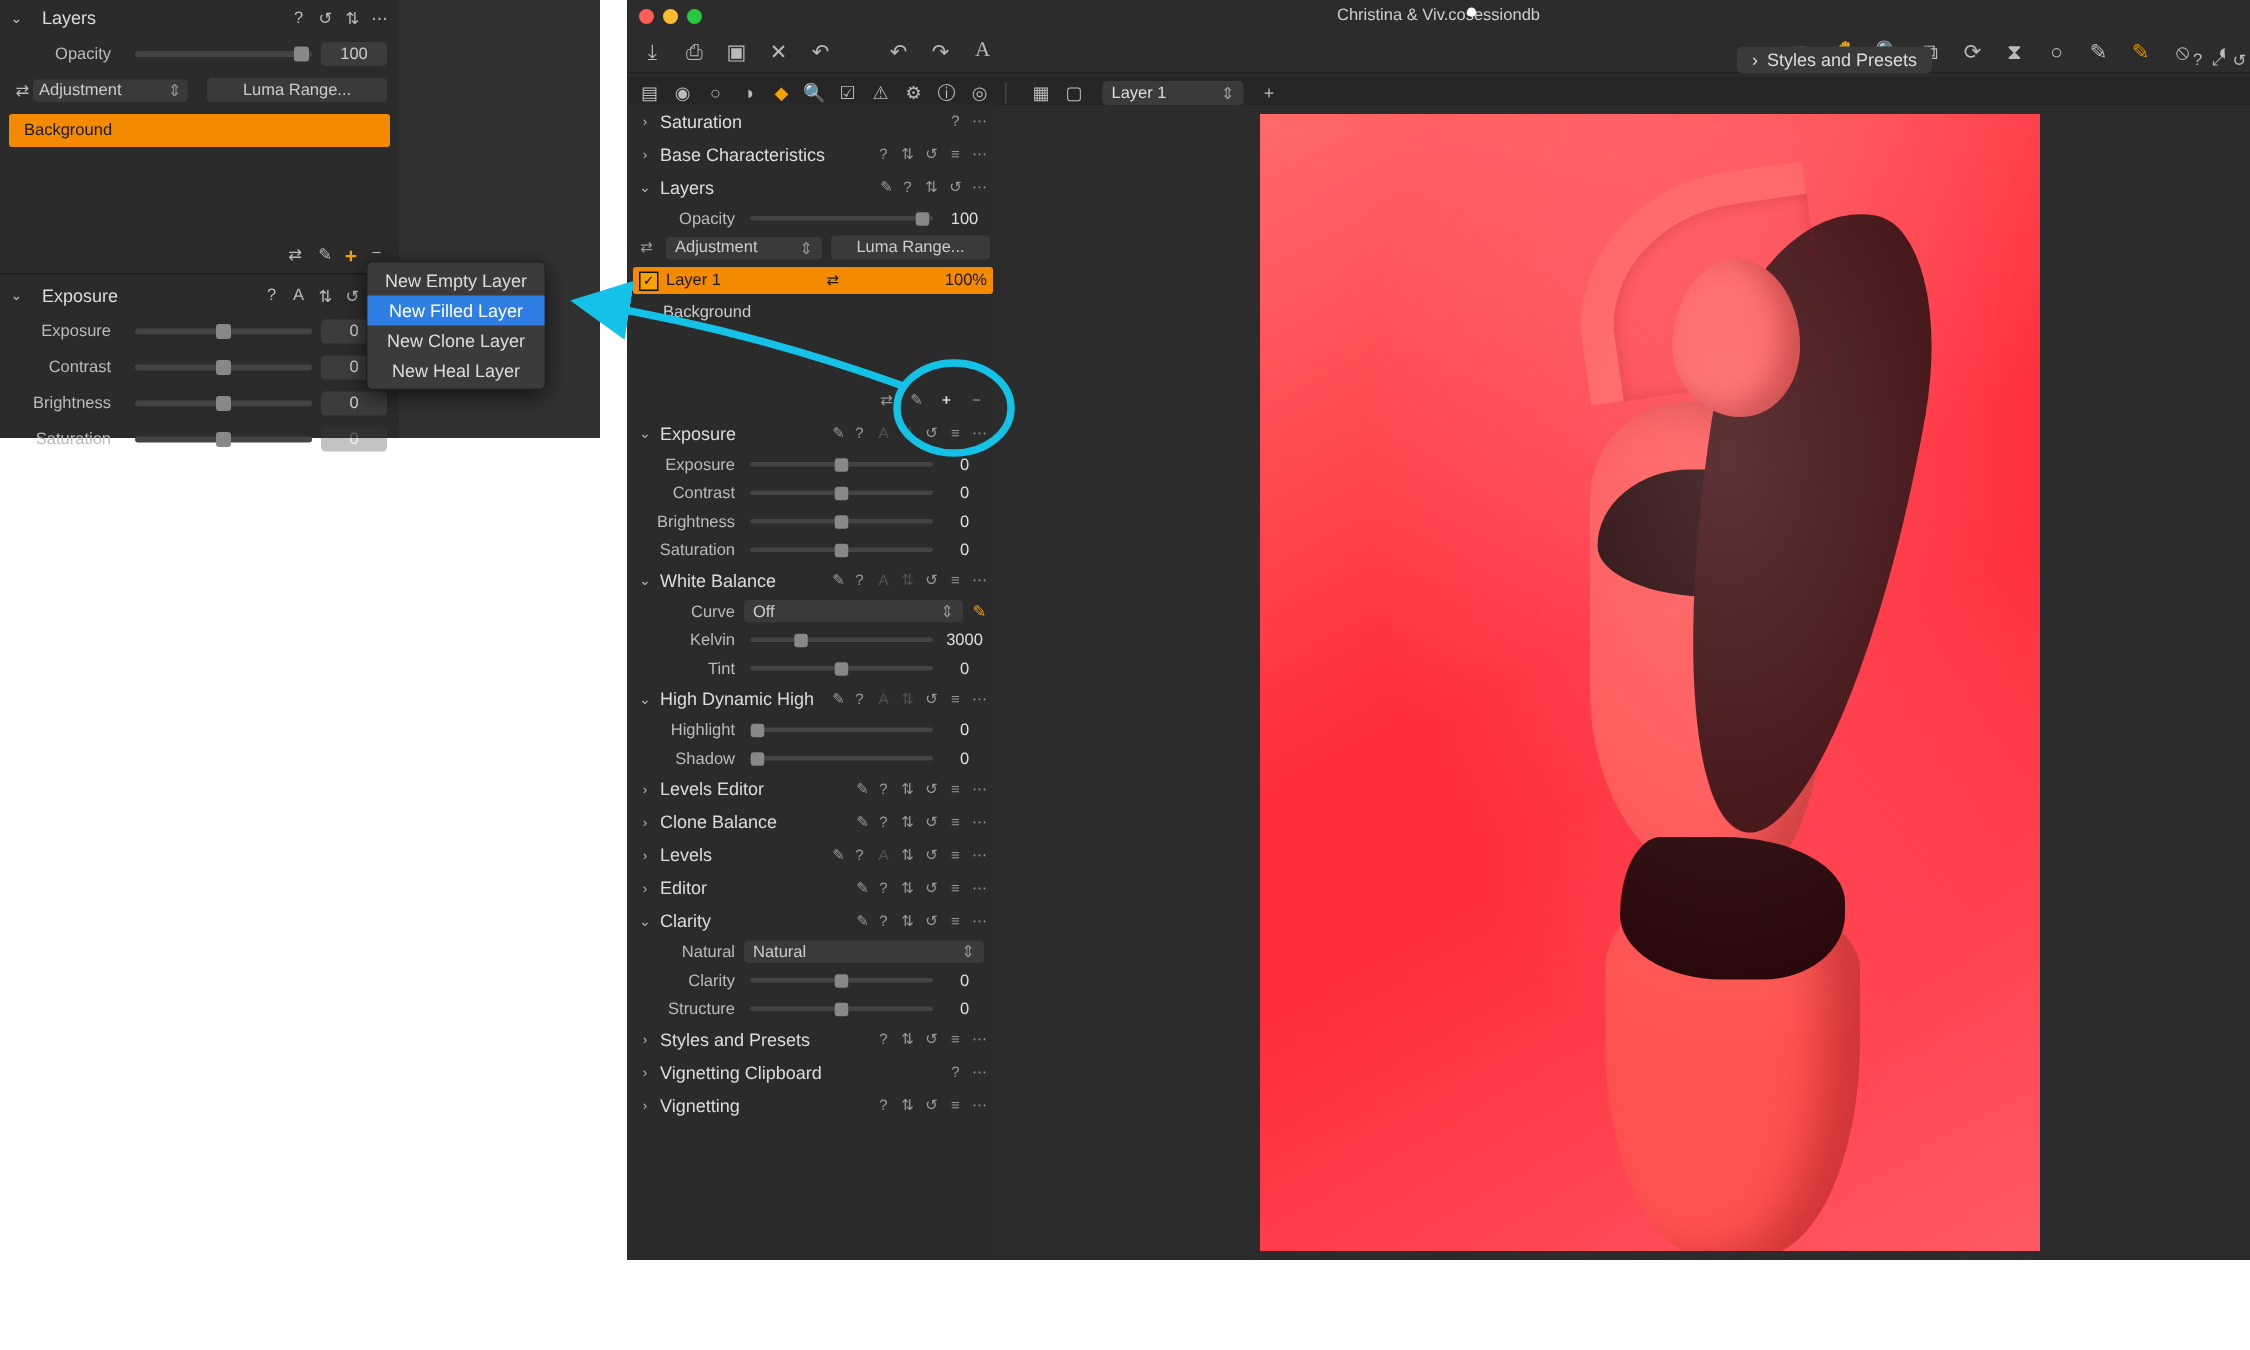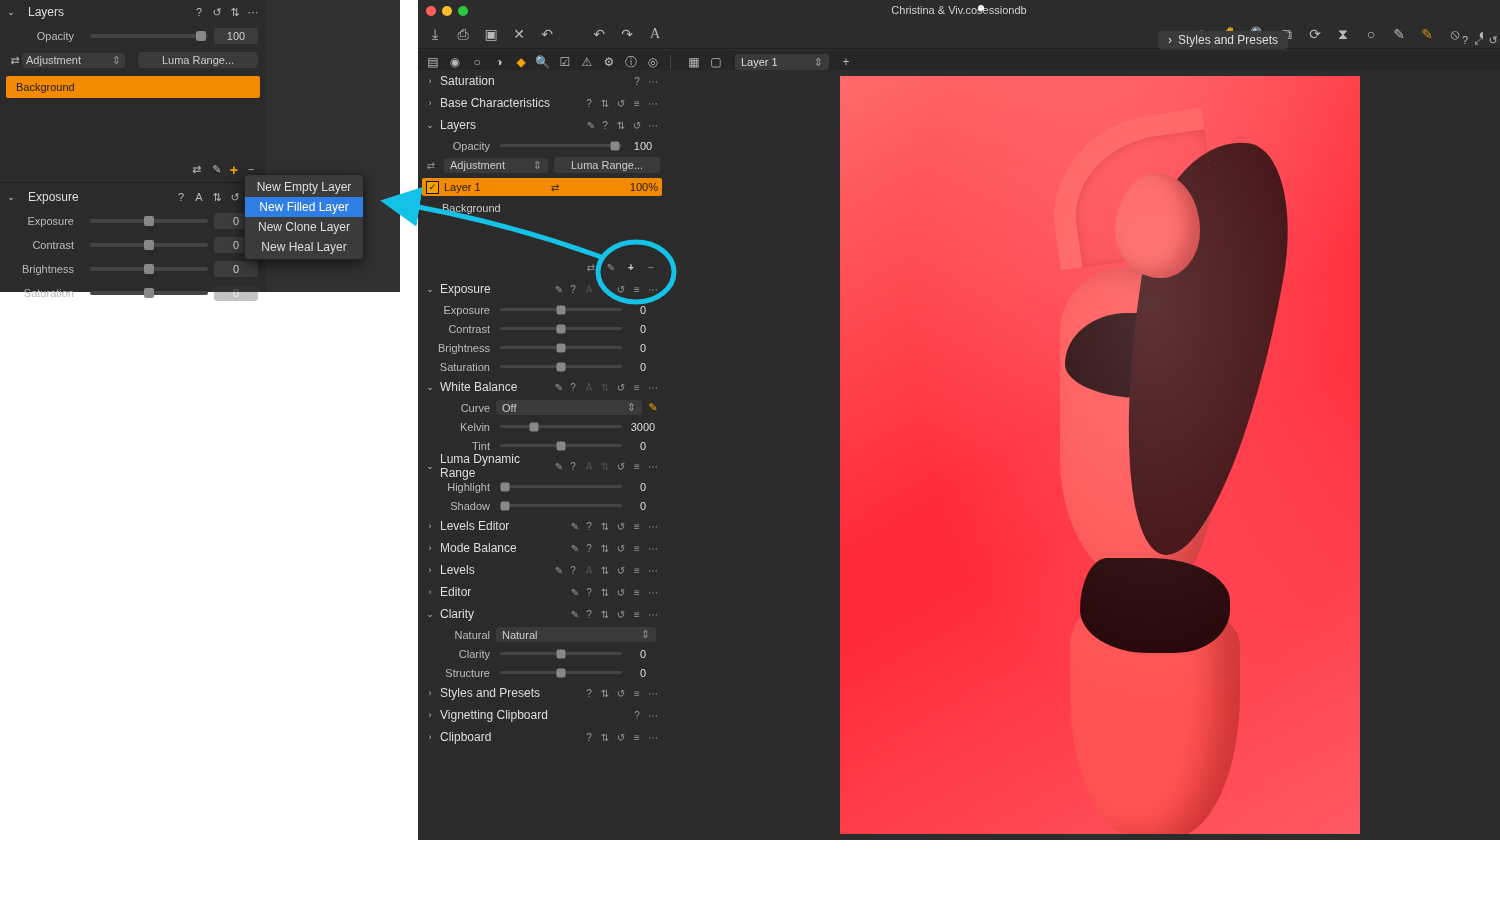--- a/index.html
+++ b/index.html
@@ -436,21 +436,21 @@
       <div class="tp-slider-row">
           <div class="tp-label">Tint</div>
           <div class="tp-slider">
             <div class="th" style="left:50%"></div>
           </div>
           <div class="tp-val">0</div>
         </div>
 
       <div class="tp-row">
         <span class="arrow-down">⌄</span>
-        <span class="tp-title">Luma Dynamic Range</span>
+        <span class="tp-title">High Dynamic High</span>
         <span class="tp-act" style="margin-right:auto">✎</span>
         <span class="tp-actions">
             <span class="tp-act">?</span>
             <span class="tp-act" style="opacity:.35">A</span>
             <span class="tp-act" style="opacity:.35">⇅</span>
             <span class="tp-act">↺</span>
             <span class="tp-act">≡</span>
             <span class="tp-act">⋯</span>
           </span>
       </div>
@@ -476,21 +476,21 @@
           <span class="tp-actions">
             <span class="tp-act">?</span>
             <span class="tp-act">⇅</span>
             <span class="tp-act">↺</span>
             <span class="tp-act">≡</span>
             <span class="tp-act">⋯</span>
           </span>
         </div>
       <div class="tp-row">
           <span class="arrow-right">›</span>
-          <span class="tp-title">Mode Balance</span>
+          <span class="tp-title">Clone Balance</span>
           <span class="tp-act" style="margin-right:auto">✎</span>
           <span class="tp-actions">
             <span class="tp-act">?</span>
             <span class="tp-act">⇅</span>
             <span class="tp-act">↺</span>
             <span class="tp-act">≡</span>
             <span class="tp-act">⋯</span>
           </span>
         </div>
       <div class="tp-row">
@@ -567,21 +567,21 @@
       <div class="tp-row">
           <span class="arrow-right">›</span>
           <span class="tp-title">Vignetting Clipboard</span>
           <span class="tp-actions">
             <span class="tp-act">?</span>
             <span class="tp-act">⋯</span>
           </span>
         </div>
       <div class="tp-row">
           <span class="arrow-right">›</span>
-          <span class="tp-title">Clipboard</span>
+          <span class="tp-title">Vignetting</span>
           <span class="tp-actions">
             <span class="tp-act">?</span>
             <span class="tp-act">⇅</span>
             <span class="tp-act">↺</span>
             <span class="tp-act">≡</span>
             <span class="tp-act">⋯</span>
           </span>
         </div>
     </div>
 

